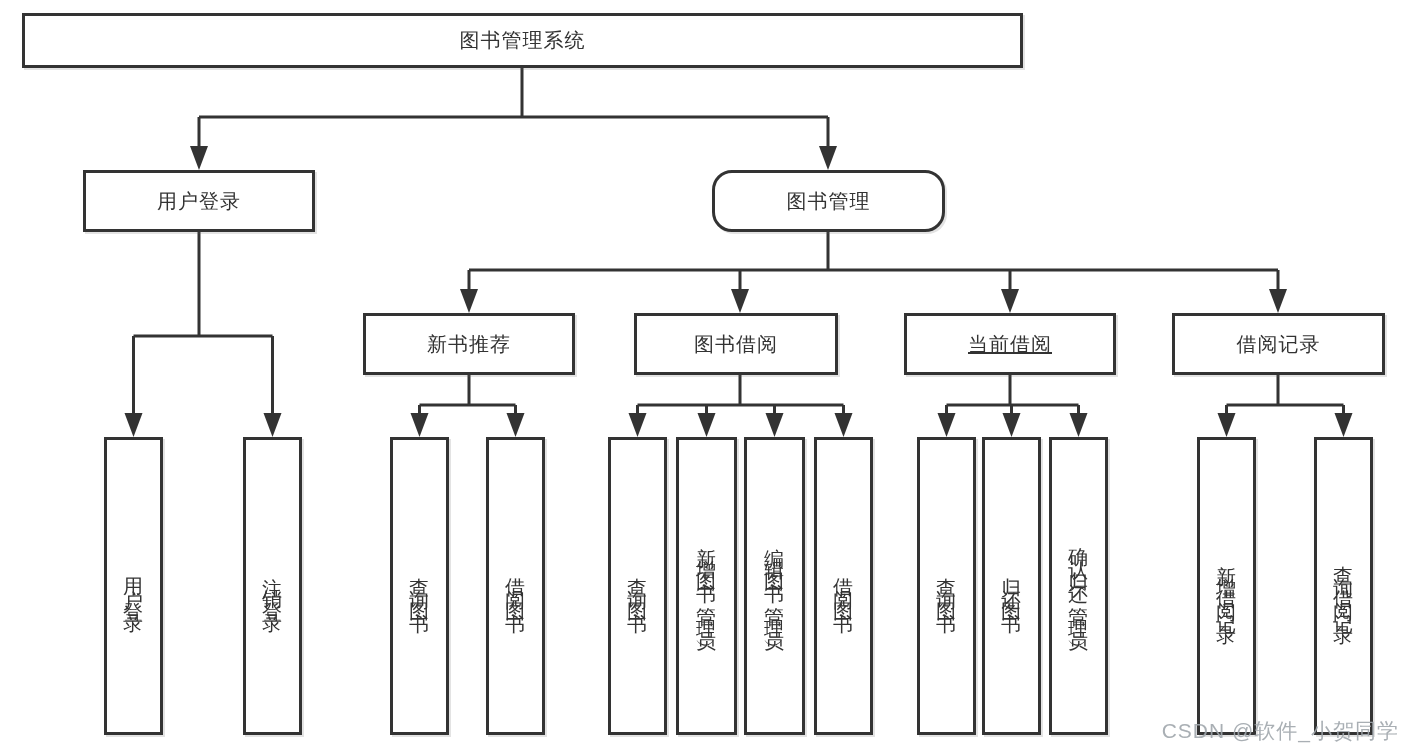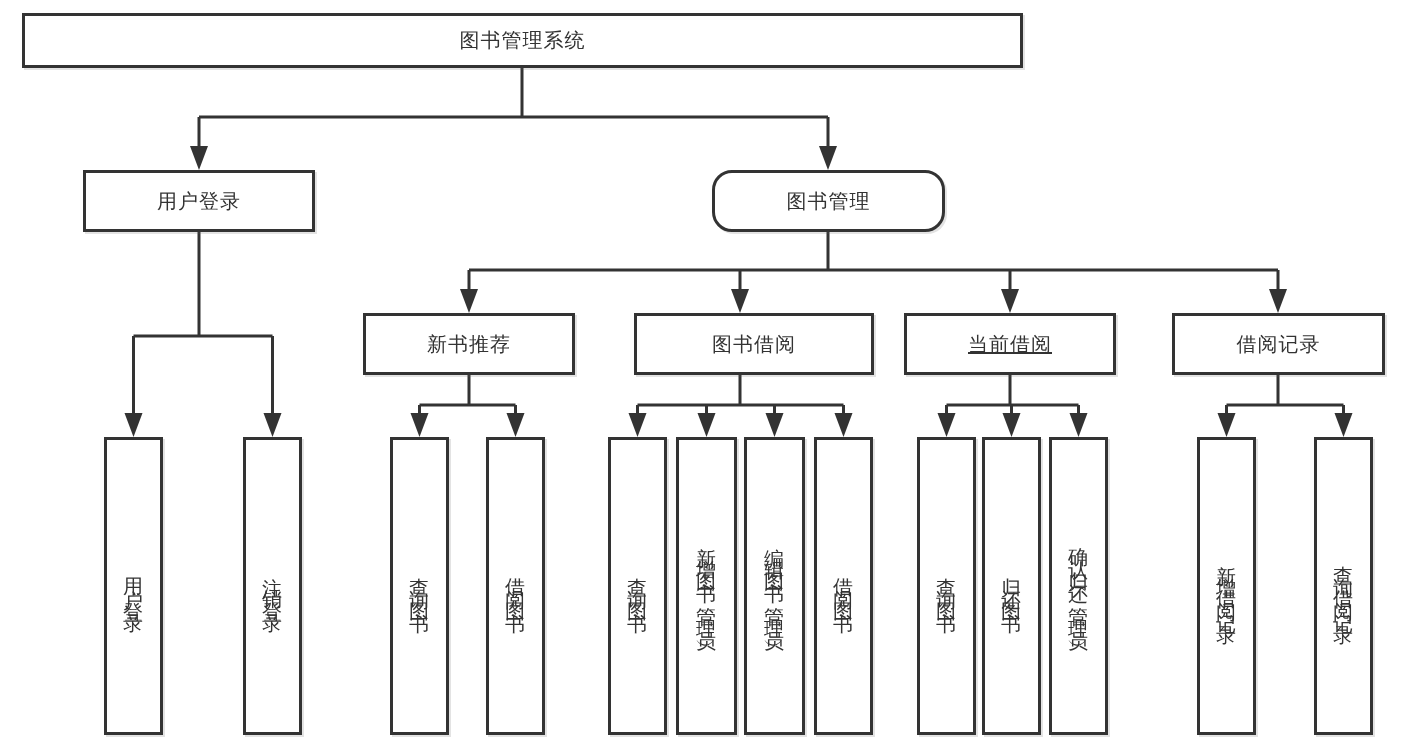--- a/index.html
+++ b/index.html
@@ -106,21 +106,21 @@
   <div class="box" style="left:83px; top:170px; width:232px; height:62px;">
     <span class="h-label">用户登录</span>
   </div>
   <div class="box" style="left:712px; top:170px; width:233px; height:62px;border-radius:20px;">
     <span class="h-label">图书管理</span>
   </div>
 
   <div class="box" style="left:363px; top:313px; width:212px; height:62px;">
     <span class="h-label">新书推荐</span>
   </div>
-  <div class="box" style="left:634px; top:313px; width:240px; height:62px;">
+  <div class="box" style="left:634px; top:313px; width:204px; height:62px;">
     <span class="h-label">图书借阅</span>
   </div>
   <div class="box" style="left:904px; top:313px; width:212px; height:62px;text-decoration:underline;">
     <span class="h-label">当前借阅</span>
   </div>
   <div class="box" style="left:1172px; top:313px; width:213px; height:62px;">
     <span class="h-label">借阅记录</span>
   </div>
 
   <div class="box leaf" style="left:104px; top:437px; width:59px; height:298px;">
@@ -160,14 +160,15 @@
     <span class="v-label">确认归还（管理员）</span>
   </div>
 
   <div class="box leaf" style="left:1197px; top:437px; width:59px; height:298px;">
     <span class="v-label">新增借阅记录</span>
   </div>
   <div class="box leaf" style="left:1314px; top:437px; width:59px; height:298px;">
     <span class="v-label">查询借阅记录</span>
   </div>
 
+  <div class="watermark">CSDN @软件_小贺同学</div>
 
 </div>
 
 </body></html>

